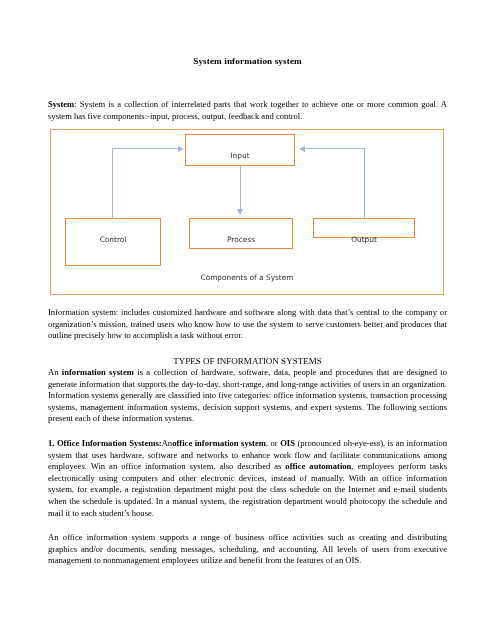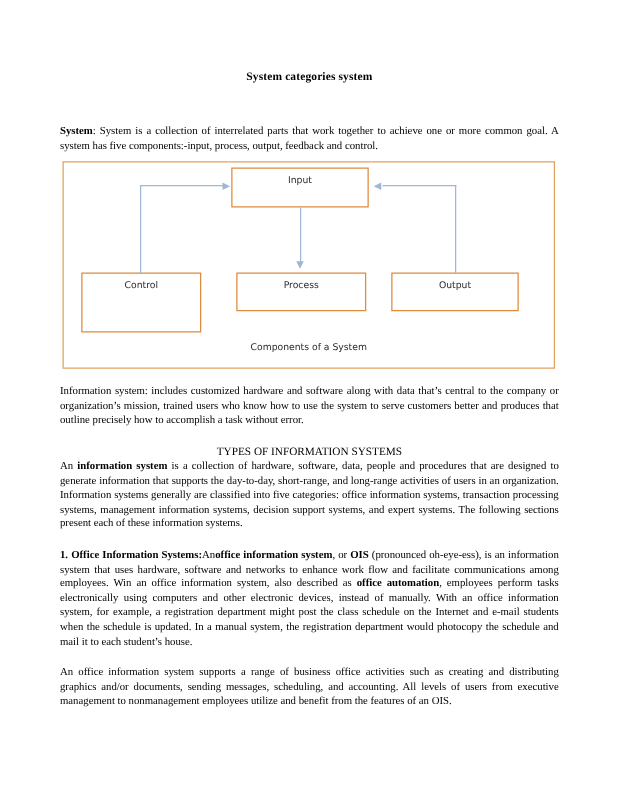--- a/index.html
+++ b/index.html
@@ -63,26 +63,26 @@
     font-family: "DejaVu Sans", "Liberation Sans", sans-serif;
   }
   .node {
     position: absolute;
     border: 1.4px solid #e08a3c;
     background: #ffffff;
     box-sizing: border-box;
     font-size: 7.4px;
     color: #2b2b2b;
     text-align: center;
-    padding-top: 4px;
+    padding-top: 16px;
   }
   .node-input  { left: 134px; top: 4px;  width: 110px; height: 32px; }
   .node-control{ left: 14px;  top: 88px; width: 96px;  height: 48px; }
   .node-process{ left: 138px; top: 88px; width: 104px; height: 31px; }
-  .node-output { left: 262px; top: 88px; width: 102px; height: 31px; }
+  .node-output { left: 262px; top: 88px; width: 102px; height: 20px; }
 
   .conn { position: absolute; background: #9db7d4; }
   
   .c-ip-v { left: 189px; top: 36px; width: 1.2px; height: 45px; }
   .arrow-down {
     position: absolute;
     left: 186px; top: 79px;
     width: 0; height: 0;
     border-left: 3.6px solid transparent;
     border-right: 3.6px solid transparent;
@@ -119,21 +119,21 @@
     color: #2b2b2b;
   }
   .cap-boundary { top: 122px; }
   .cap-components { top: 143px; }
 </style>
 </head>
 <body>
 
 <div class="page">
 
-  <div class="doc-title">System categories system</div>
+  <div class="doc-title">System information system</div>
 
   <p class="para intro"><b>System</b><span>: System is a collection of interrelated parts that work together to achieve one or more common goal. A system has five components:-input, process, output, feedback and control.</span></p>
 
   <div class="diagram">
 
     <div class="node node-input"><span>Input</span></div>
     <div class="node node-control"><span>Control</span></div>
     <div class="node node-process"><span>Process</span></div>
     <div class="node node-output"><span>Output</span></div>
 

